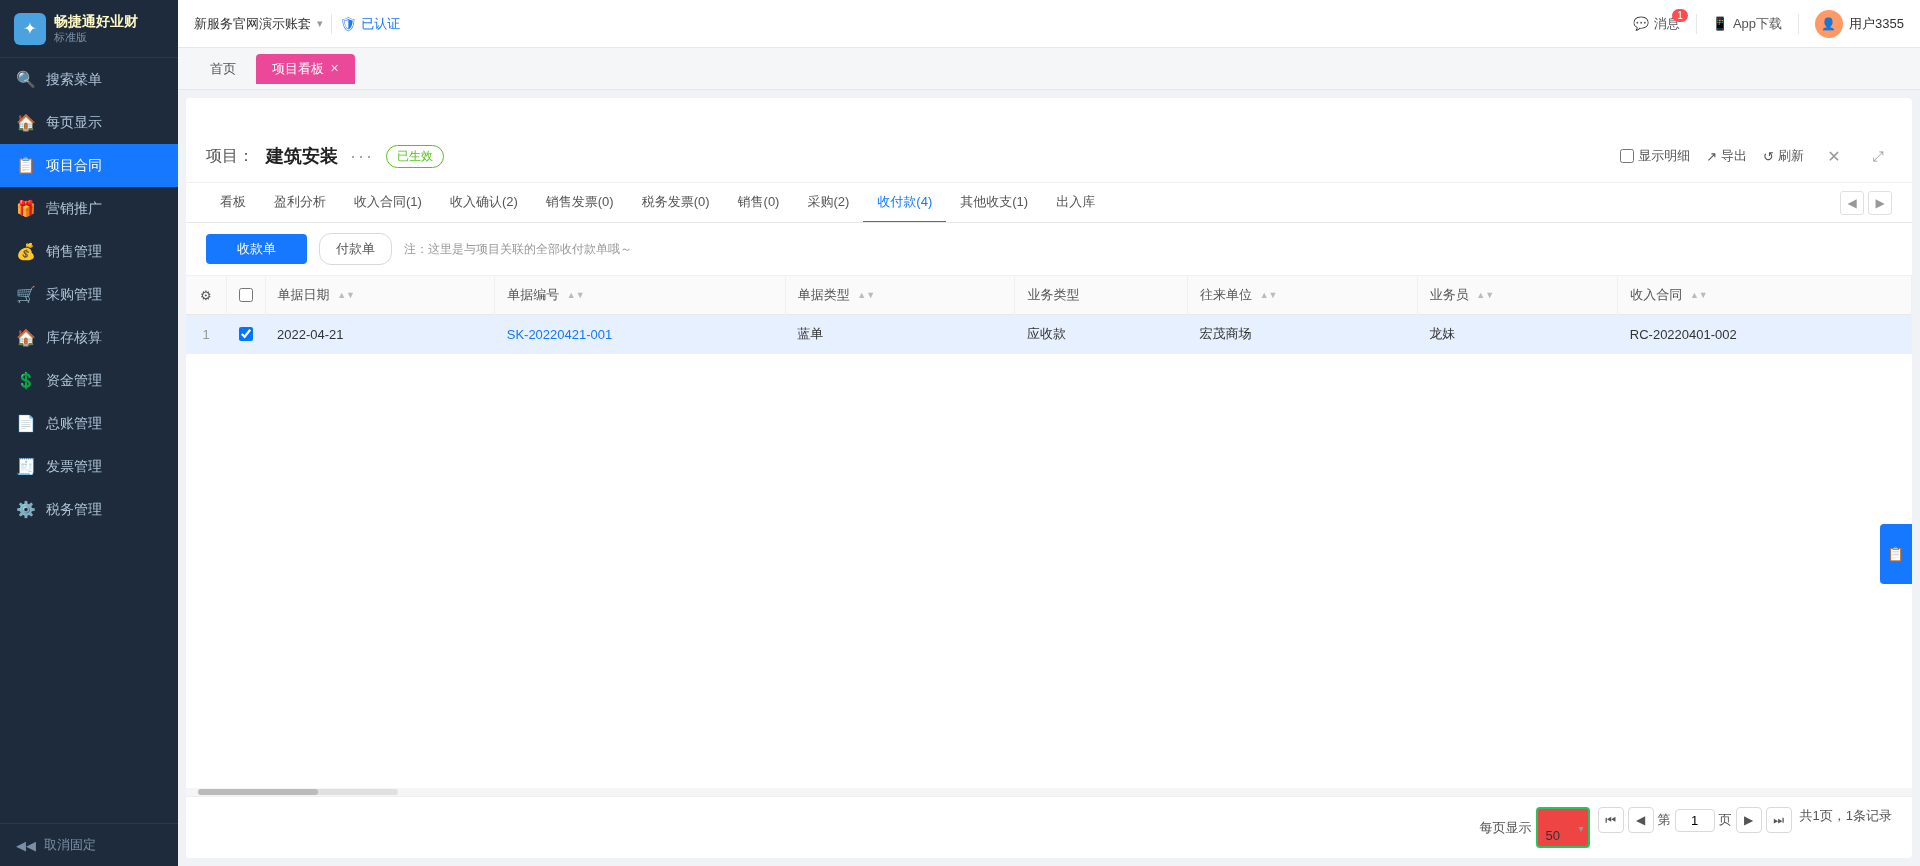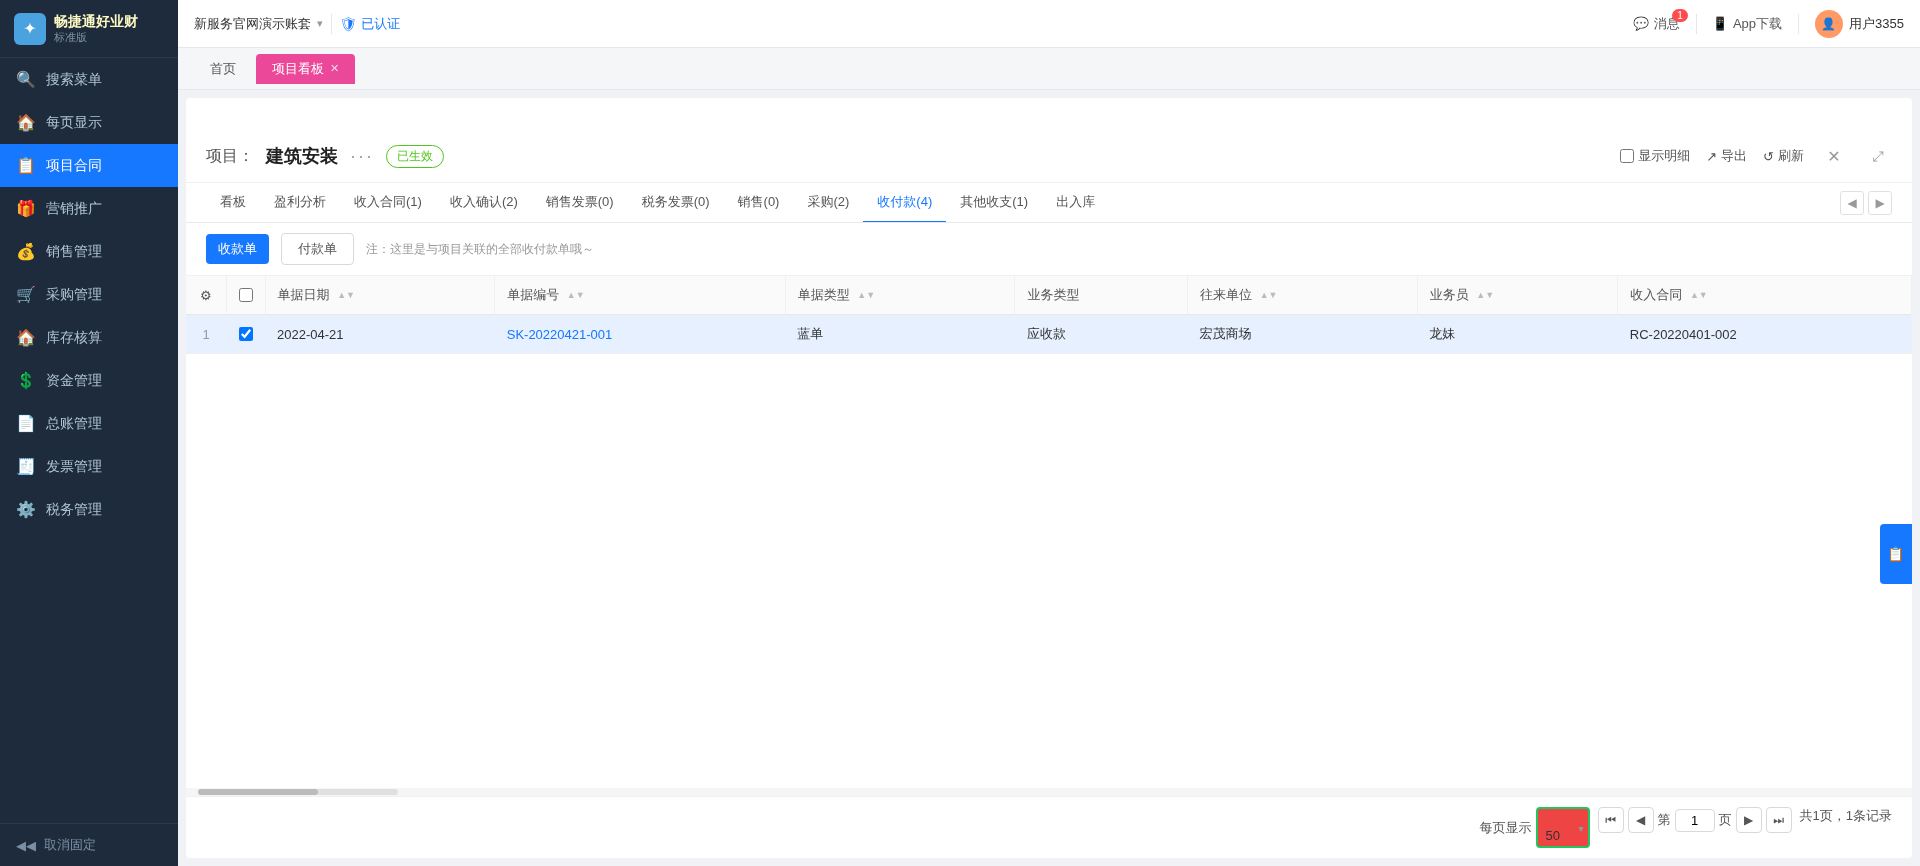--- a/index.html
+++ b/index.html
@@ -288,29 +288,29 @@
       align-items: center;
       padding: 10px 20px;
       gap: 12px;
       border-bottom: 1px solid #f0f0f0;
     }
     .btn-primary {
       background: #1677ff;
       color: #fff;
       border: none;
       border-radius: 4px;
-      padding: 6px 12px;
+      padding: 6px 31px;
       cursor: pointer;
       font-size: 13px;
     }
     .btn-default {
       background: #fff;
       color: #555;
       border: 1px solid #d9d9d9;
-      border-radius: 4px;
+      border-radius: 12px;
       padding: 6px 16px;
       cursor: pointer;
       font-size: 13px;
     }
     .filter-note {
       color: #999;
       font-size: 12px;
     }
 
     

